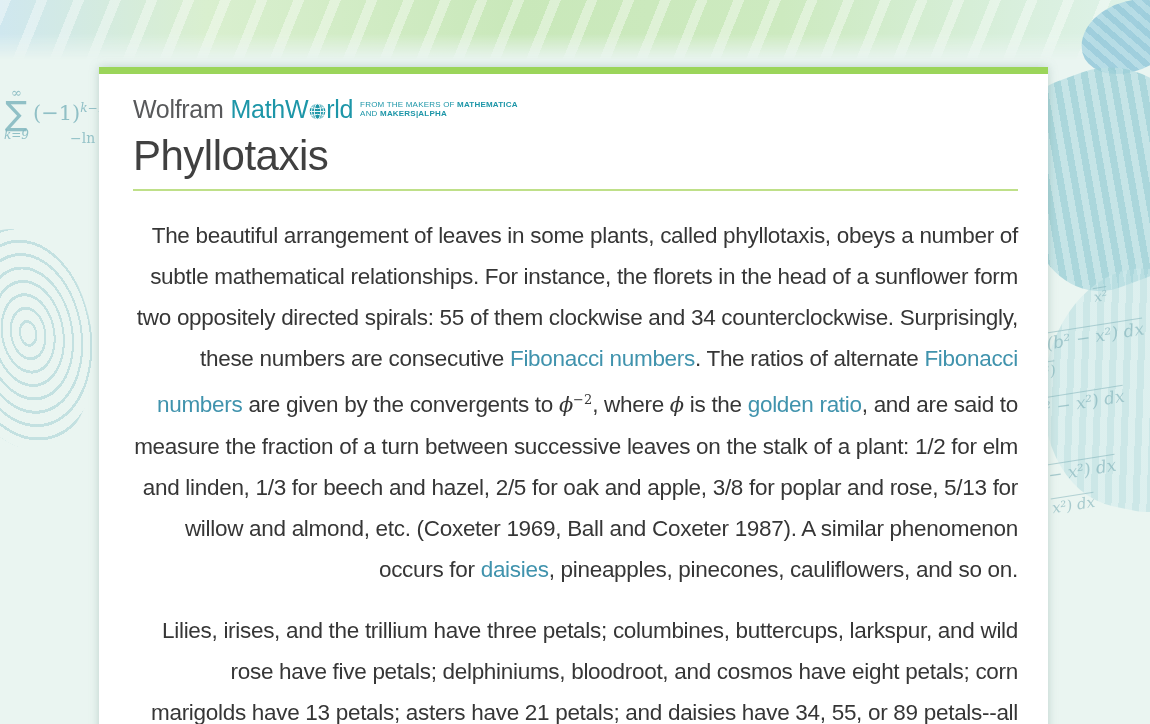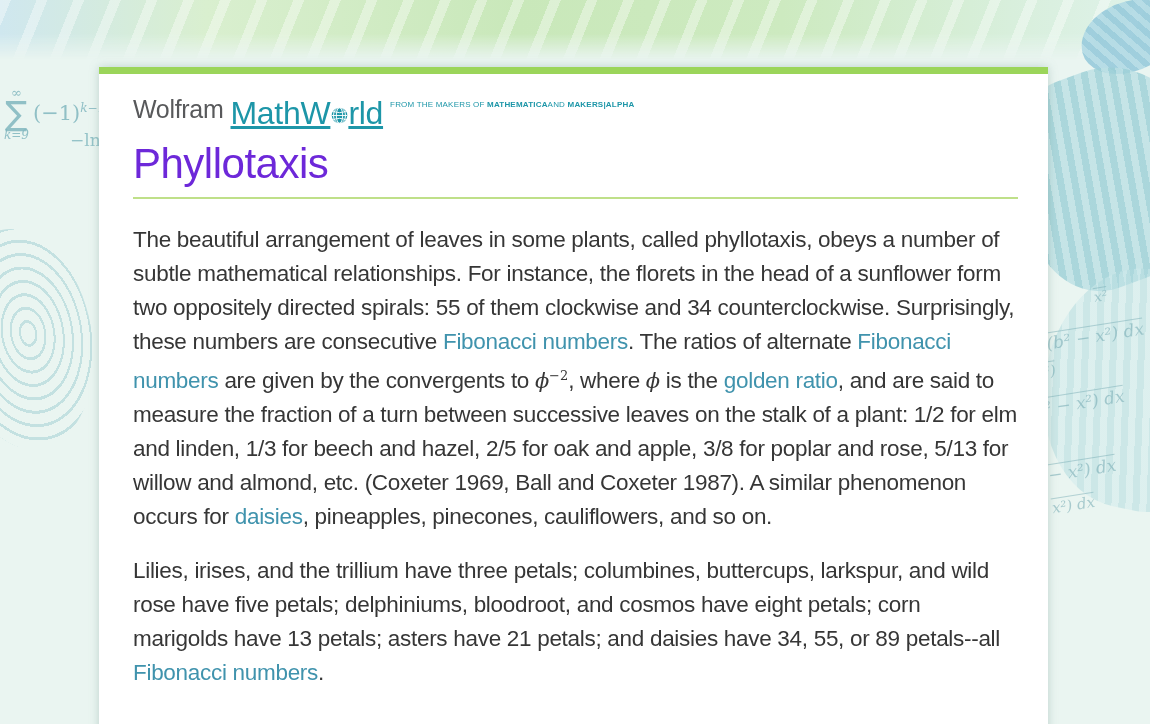--- a/index.html
+++ b/index.html
@@ -54,21 +54,21 @@
     font-family: "DejaVu Serif", serif;
   }
   .sum-col { display: flex; flex-direction: column; align-items: center; line-height: 1; }
   .sum-inf { font-size: 13px; }
   .sum-sigma { font-family: "DejaVu Sans", sans-serif; font-size: 33px; line-height: .9; }
   .sum-low { font-size: 12px; font-style: italic; }
   .sum-body { font-size: 21px; }
   .sum-body sup { font-size: 12px; font-style: italic; }
   .decor-ln {
     position: absolute; left: 70px; top: 130px; z-index: 1;
-    color: rgba(128,182,190,.8); font-family: "DejaVu Serif", serif; font-size: 17px;
+    color: rgba(128,182,190,.8); font-family: "DejaVu Serif", serif; font-size: 14px;
   }
   
   .rfrag {
     position: absolute; z-index: 1; white-space: nowrap;
     color: rgba(122,173,182,.6);
     font-family: "DejaVu Serif", serif; font-style: italic; font-size: 17px;
     text-decoration: overline; text-decoration-color: rgba(122,173,182,.5);
     transform: rotate(-9deg);
   }
   .rfrag-1 { left: 1094px; top: 288px; font-size: 14px; }
@@ -85,48 +85,48 @@
     box-shadow: 0 0 9px rgba(110,150,140,.35);
     margin-top: 37px;
   }
   .green-bar { height: 7px; background: #9bd55a; }
   .content { padding: 21px 30px 0 34px; }
 
   
   .logo-row { display: flex; align-items: flex-start; cursor: pointer; }
   .logo-wolfram { font-size: 25px; color: #58595b; letter-spacing: -0.3px; }
   .logo-mathworld {
-    font-size: 32px; color: #1d96a8; font-weight: 500; letter-spacing: -0.3px;
-    margin-left: 7px; display: inline-flex; align-items: flex-start; text-decoration: underline;
+    font-size: 25px; color: #1d96a8; font-weight: 500; letter-spacing: -0.3px;
+    margin-left: 7px; display: inline-flex; align-items: flex-start;
   }
   .globe-icon { width: 17px; height: 17px; align-self: center; margin: 3px 0 0 1px; }
   .tagline {
     margin-left: 7px; margin-top: 5px;
-    display: flex; flex-direction: row;
+    display: flex; flex-direction: column;
     font-size: 8px; line-height: 9px; color: #1d96a8; letter-spacing: .2px;
     white-space: nowrap;
   }
   .tagline b { font-weight: 700; }
 
   
   h1.page-title {
     margin: 9px 0 0 0; font-size: 42px; font-weight: 500;
-    color: #6d28d9; letter-spacing: -0.5px; line-height: 1.1;
+    color: #404040; letter-spacing: -0.5px; line-height: 1.1;
   }
   hr.title-rule {
     border: none; border-top: 2px solid #bfe089;
     margin: 10px 0 0 0; width: 100%;
   }
 
   
   .article { margin-top: 24px; }
   .article p {
     margin: 0 0 20px 0;
-    font-size: 22.5px; line-height: 34px; color: #363636;
-    letter-spacing: -0.3px; max-width: 886px;
+    font-size: 22.5px; line-height: 41px; color: #363636;
+    letter-spacing: -0.3px; max-width: 886px; text-align: right;
   }
   .article a.link { color: #4093ad; text-decoration: none; }
   .article .math {
     font-family: "DejaVu Serif", serif; font-style: italic; font-size: 21px;
   }
   .article .math sup { font-size: 13px; font-style: normal; letter-spacing: 0; }
 </style>
 </head>
 <body>
 

